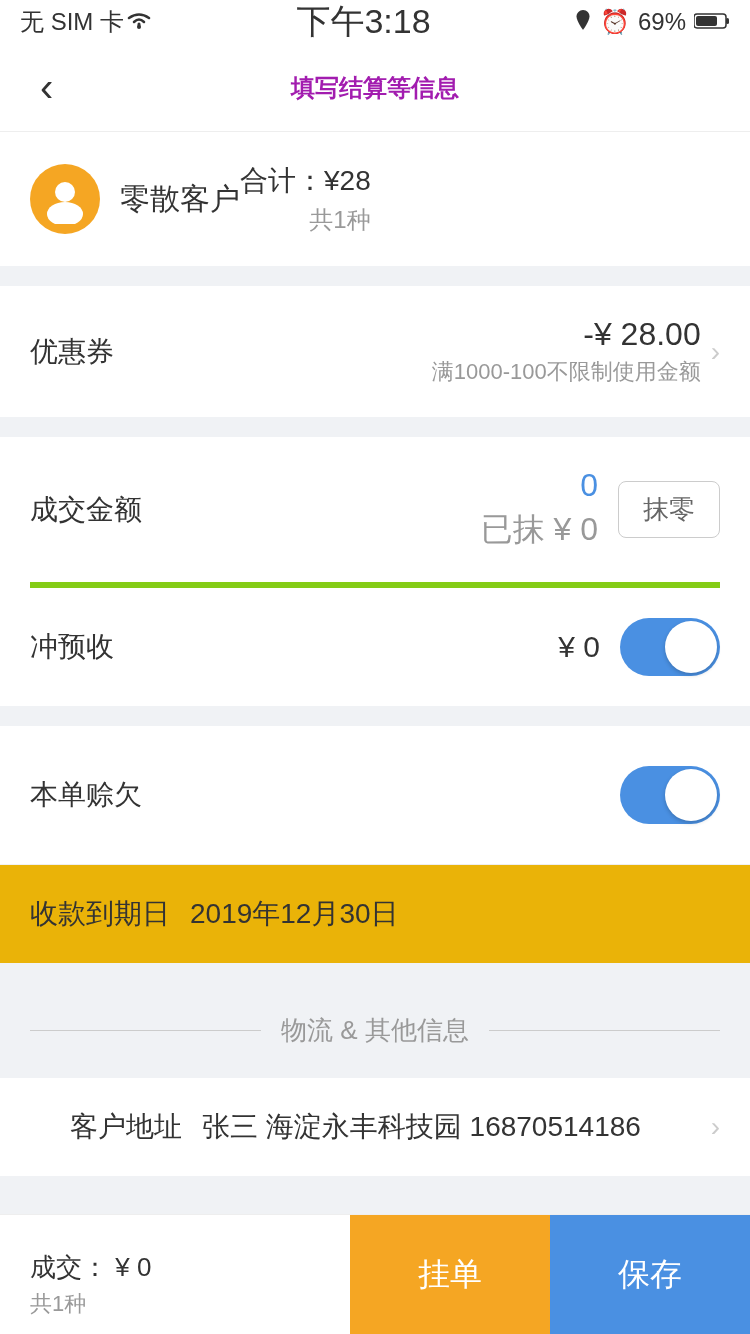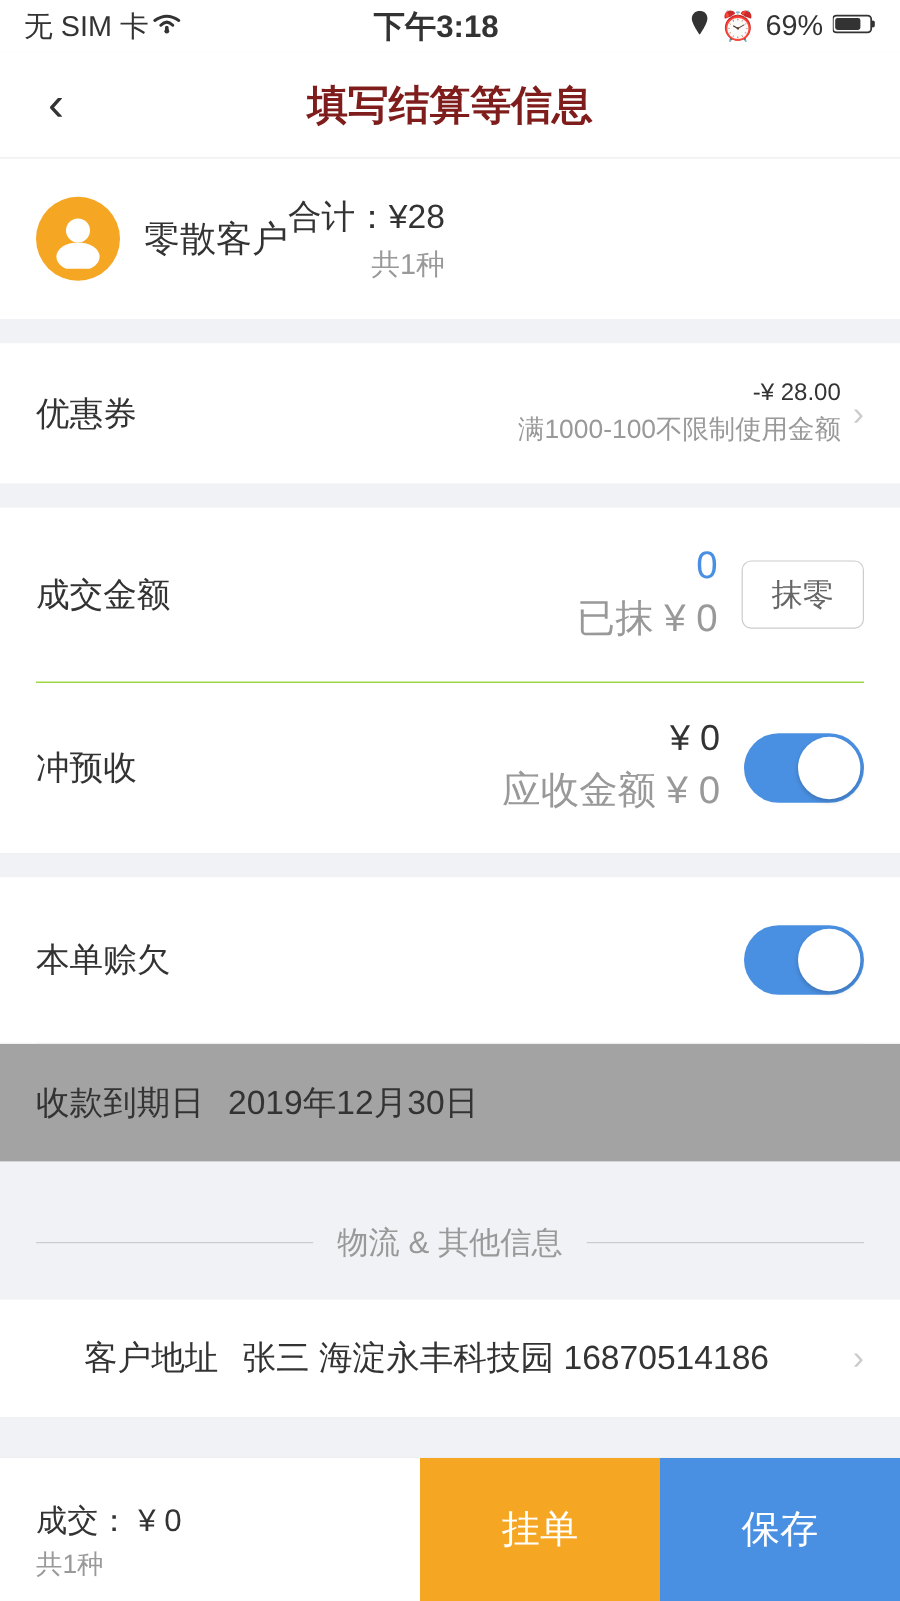--- a/index.html
+++ b/index.html
@@ -19,21 +19,21 @@
       height: 44px;
       background: #fff;
       display: flex;
       align-items: center;
       justify-content: space-between;
       padding: 0 20px;
       font-size: 24px;
       font-weight: 500;
     }
     .status-left { display: flex; align-items: center; gap: 1px; }
-    .status-center { font-size: 26px; font-weight: 700; }
+    .status-center { font-size: 34px; font-weight: 400; }
     .status-right { display: flex; align-items: center; gap: 8px; font-size: 24px; }
 
     
     .nav-bar {
       width: 750px;
       height: 88px;
       background: #fff;
       display: flex;
       align-items: center;
       padding: 0 30px;
@@ -43,23 +43,23 @@
     .nav-back {
       font-size: 40px;
       color: #333;
       cursor: pointer;
       padding: 10px;
     }
     .nav-title {
       position: absolute;
       left: 50%;
       transform: translateX(-50%);
-      font-size: 34px;
+      font-size: 24px;
       font-weight: 600;
-      color: #7f1d1d;
+      color: #a21caf;
     }
 
     
     .content {
       width: 750px;
       background: #f0f2f5;
     }
 
     
     .section-white {
@@ -127,21 +127,21 @@
     }
     .coupon-right {
       display: flex;
       align-items: center;
       gap: 10px;
     }
     .coupon-value {
       text-align: right;
     }
     .coupon-discount {
-      font-size: 20px;
+      font-size: 32px;
       color: #333;
       font-weight: 500;
     }
     .coupon-desc {
       font-size: 22px;
       color: #999;
       margin-top: 4px;
     }
     .chevron-right {
       color: #ccc;
@@ -151,21 +151,21 @@
     
     .transaction-section {
       background: #fff;
       padding: 0 30px;
     }
     .transaction-row {
       display: flex;
       align-items: center;
       justify-content: space-between;
       padding: 30px 0;
-      border-bottom: 1px solid #84cc16;
+      border-bottom: 6px solid #84cc16;
     }
     .transaction-row:last-child {
       border-bottom: none;
     }
     .row-label {
       font-size: 28px;
       color: #333;
     }
     .row-right {
       display: flex;
@@ -230,21 +230,21 @@
       justify-content: space-between;
       padding: 40px 0;
     }
     .debt-label {
       font-size: 28px;
       color: #333;
     }
 
     
     .due-date-section {
-      background: #a3a3a3;
+      background: #eab308;
       padding: 30px;
     }
     .due-date-row {
       display: flex;
       align-items: center;
       gap: 20px;
     }
     .due-date-label {
       font-size: 28px;
       color: #333;
@@ -445,21 +445,20 @@
         </div>
         <button class="round-button">抹零</button>
       </div>
     </div>
 
     <div class="transaction-row">
       <span class="row-label">冲预收</span>
       <div class="row-right">
         <div>
           <div class="amount-black">¥ 0</div>
-          <div class="sub-text">应收金额 ¥ 0</div>
         </div>
         <div class="toggle">
           <div class="toggle-knob"></div>
         </div>
       </div>
     </div>
   </div>
 
   <div class="divider-gray"></div>
 

